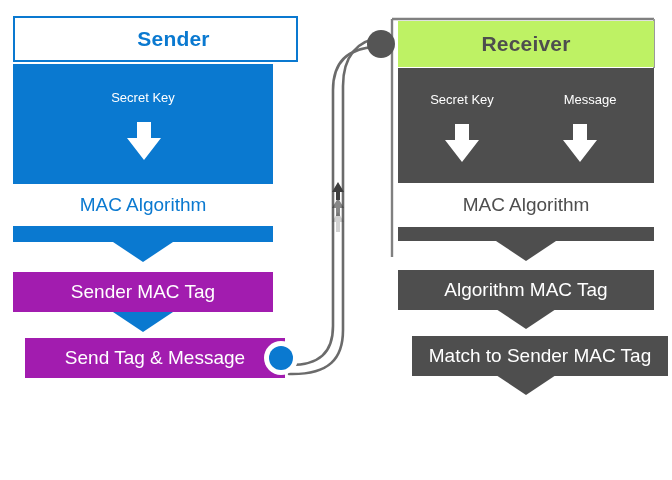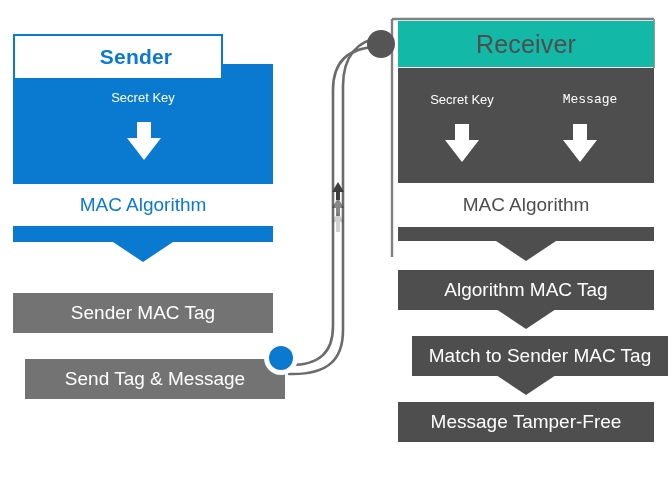--- a/index.html
+++ b/index.html
@@ -15,25 +15,25 @@
   .node{position:absolute;box-sizing:border-box;display:flex;align-items:center;justify-content:center;}
   .lbl{display:block;text-align:center;line-height:1.05;white-space:nowrap;}
 
   
   .hdr-sender{
     background:#ffffff;border:2px solid #0a79d0;
     color:#0a79d0;font-weight:bold;font-size:21px;letter-spacing:.2px;
   }
   .body-sender{background:#0a79d0;}
   .inner-white-blue{background:#ffffff;color:#0a79d0;font-size:19px;}
-  .bar-blue{background:#737373;color:#ffffff;font-size:19px;margin-top:21px;}
+  .bar-blue{background:#a21caf;color:#ffffff;font-size:19px;}
 
   
   .hdr-receiver{
-    background:#14b8a6;color:#4e4e4e;font-weight:normal;font-size:25px;letter-spacing:.2px;
+    background:#bef264;color:#4e4e4e;font-weight:bold;font-size:21px;letter-spacing:.2px;
   }
   .body-receiver{background:#4e4e4e;}
   .inner-white-gray{background:#ffffff;color:#4e4e4e;font-size:19px;}
   .bar-gray{background:#4e4e4e;color:#ffffff;font-size:19px;}
 
   .in-body-label{
     position:absolute;color:#ffffff;font-size:13px;text-align:center;white-space:nowrap;
   }
 
   
@@ -59,21 +59,21 @@
     <g opacity="0.62">
       <path d="M338 198 L332 208 L336 208 L336 216 L340 216 L340 208 L344 208 Z" fill="#3d3d3d"></path>
     </g>
     <g opacity="0.24">
       <path d="M338 212 L332 222 L336 222 L336 232 L340 232 L340 222 L344 222 Z" fill="#3d3d3d"></path>
     </g>
   </svg>
 
   <div class="node body-sender" style="left:13px;top:64px;width:260px;height:120px;"></div>
 
-  <div class="node hdr-sender" style="left:13px;top:34px;width:210px;height:46px;padding-left:36px;">
+  <div class="node hdr-sender" style="left:13px;top:16px;width:285px;height:46px;padding-left:36px;">
     <span class="lbl">Sender</span>
   </div>
 
   <span class="in-body-label" style="left:13px;top:90px;width:260px;">Secret Key</span>
 
   <svg class="svglayer over" viewBox="0 0 672 480" xmlns="http://www.w3.org/2000/svg" style="z-index:4;">
     <g>
       <path d="M137 122 h14 v16 h10 l-17 22 l-17 -22 h10 z" fill="#ffffff"></path>
     </g>
   </svg>
@@ -107,21 +107,21 @@
     <path d="M654 19 L654 68" fill="none" stroke="#9a9a9a" stroke-width="2"></path>
   </svg>
 
   <div class="node body-receiver" style="left:398px;top:68px;width:256px;height:115px;"></div>
 
   <div class="node hdr-receiver" style="left:398px;top:21px;width:256px;height:46px;">
     <span class="lbl">Receiver</span>
   </div>
 
   <span class="in-body-label" style="left:398px;top:92px;width:128px;">Secret Key</span>
-  <span class="in-body-label" style="left:526px;top:92px;width:128px;font-family:Liberation Mono, monospace;">Message</span>
+  <span class="in-body-label" style="left:526px;top:92px;width:128px;">Message</span>
 
   <svg class="svglayer over" viewBox="0 0 672 480" xmlns="http://www.w3.org/2000/svg" style="z-index:4;">
     <g>
       <path d="M455 124 h14 v16 h10 l-17 22 l-17 -22 h10 z" fill="#ffffff"></path>
     </g>
     <g>
       <path d="M573 124 h14 v16 h10 l-17 22 l-17 -22 h10 z" fill="#ffffff"></path>
     </g>
   </svg>
 
@@ -137,21 +137,18 @@
   </svg>
 
   <div class="node bar-gray" style="left:398px;top:270px;width:256px;height:40px;">
     <span class="lbl">Algorithm MAC Tag</span>
   </div>
 
   <div class="node bar-gray" style="left:412px;top:336px;width:256px;height:40px;">
     <span class="lbl">Match to Sender MAC Tag</span>
   </div>
 
-  <div class="node bar-gray" style="left:398px;top:402px;width:256px;height:40px;">
-    <span class="lbl">Message Tamper-Free</span>
-  </div>
 
   <svg class="svglayer over" viewBox="0 0 672 480" xmlns="http://www.w3.org/2000/svg">
     <circle cx="381" cy="44" r="14" fill="#555555"></circle>
   </svg>
 
 </div>
 
 </body></html>

